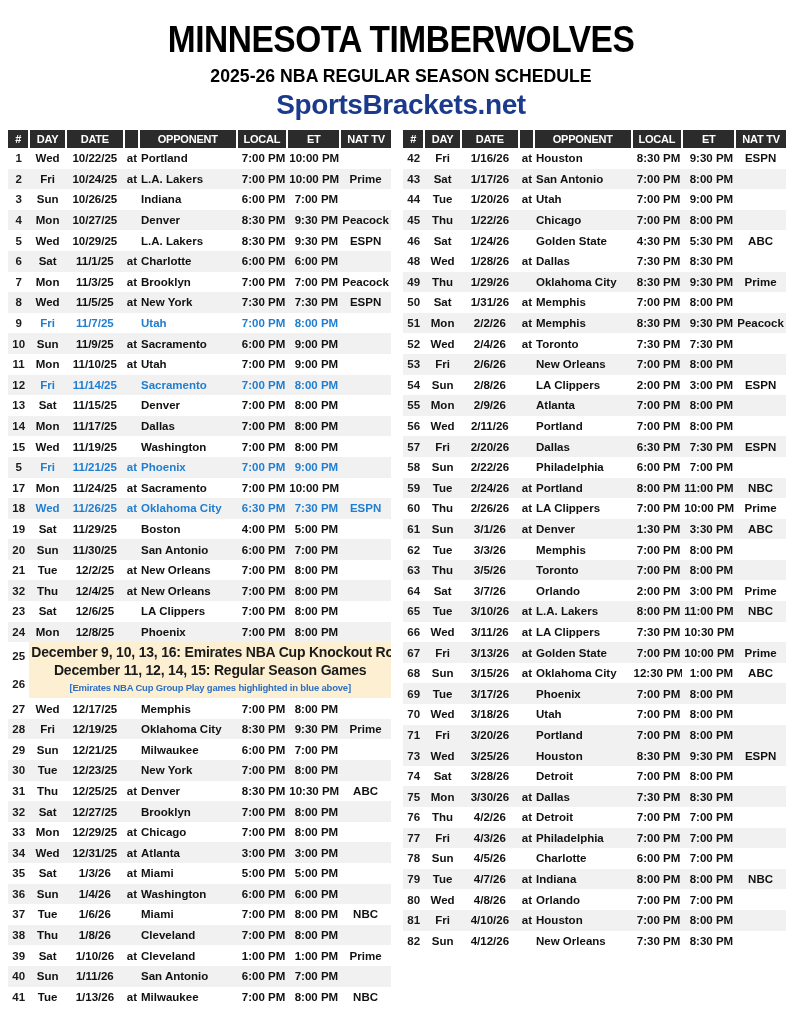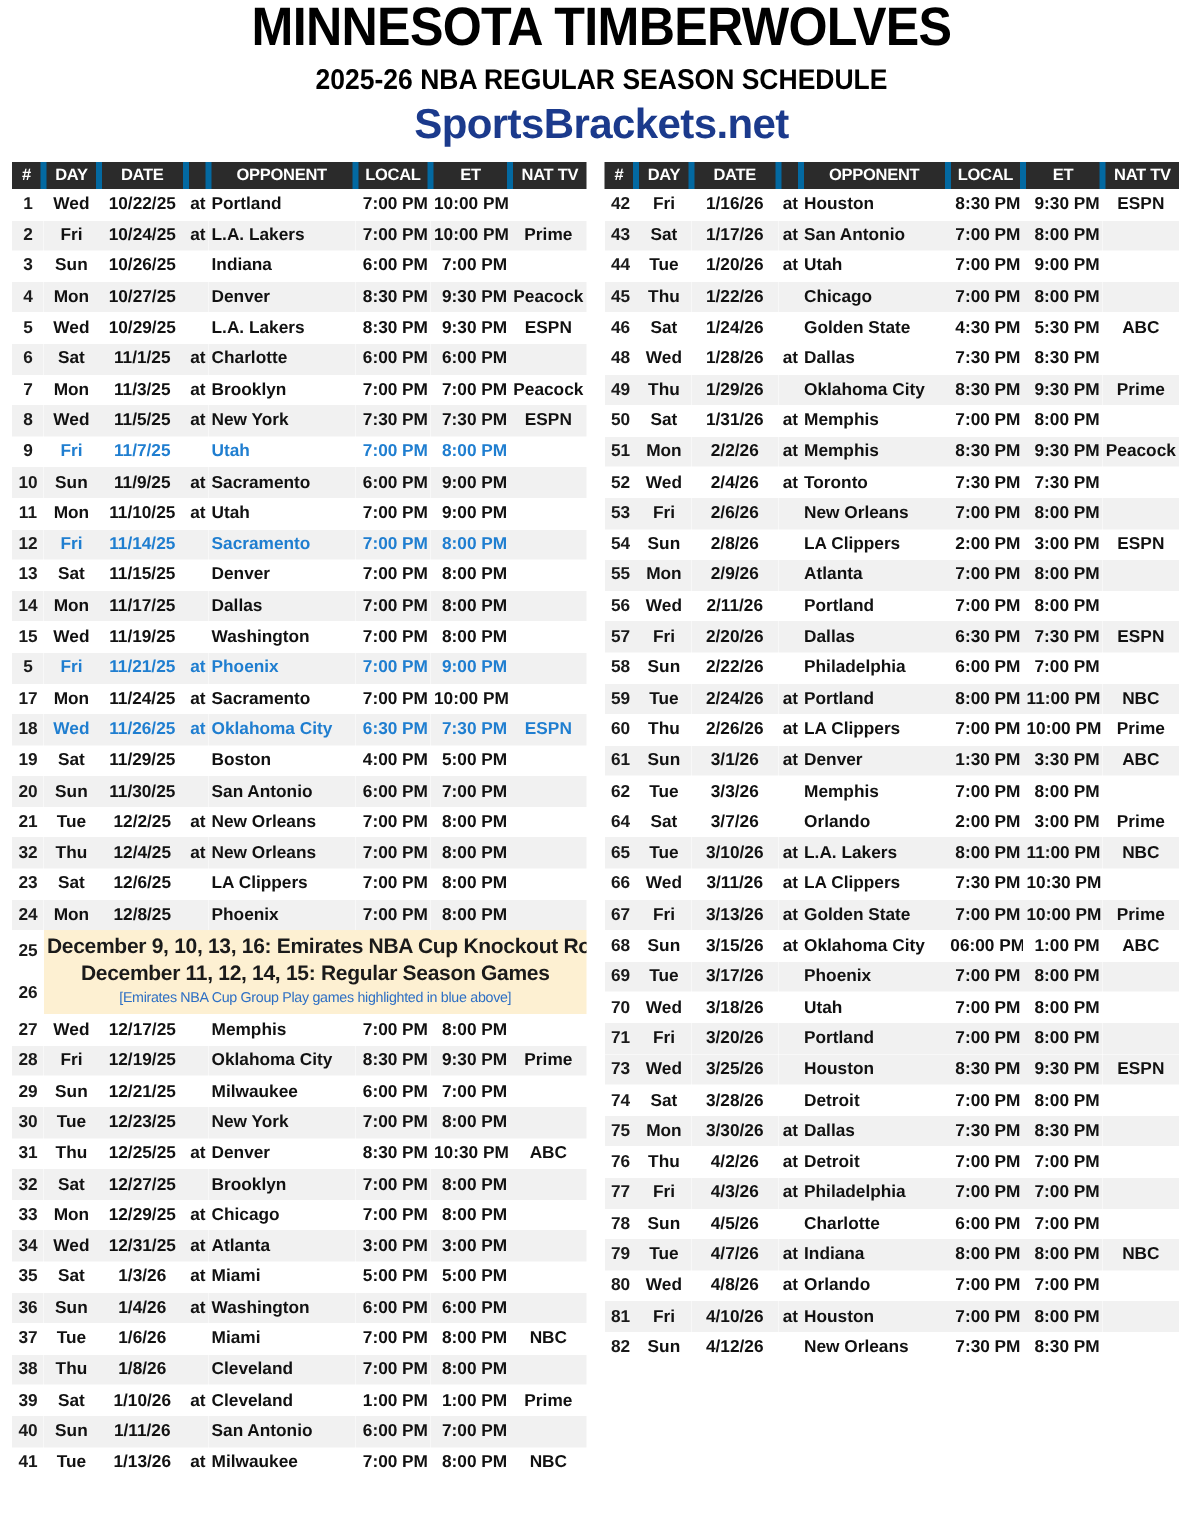--- a/index.html
+++ b/index.html
@@ -11,20 +11,21 @@
     width: 802px;
     height: 1011px;
     font-family: "Liberation Sans", sans-serif;
     color: #111111;
     overflow: hidden;
   }
 
   
   .page-header {
     text-align: center;
+    padding-top: 22px;
   }
   .team-title {
     font-size: 36px;
     font-weight: bold;
     letter-spacing: -0.5px;
     line-height: 1.0;
     color: #000000;
     transform: scaleX(0.93);
   }
   .season-subtitle {
@@ -61,21 +62,21 @@
     border-collapse: collapse;
     table-layout: fixed;
     font-size: 11.5px;
   }
   table.sched th {
     background: #2b2b2b;
     color: #ffffff;
     font-size: 11px;
     font-weight: bold;
     padding: 3px 2px 3px 2px;
-    border-left: 4px solid #0369a1;
+    border-left: 2px solid #0369a1;
     border-right: 2px solid #ffffff;
     border-bottom: 0;
     text-align: center;
     letter-spacing: -0.2px;
     white-space: nowrap;
   }
   table.sched th.th-num { border-left: 0; }
   table.sched th.th-nattv { border-right: 0; }
 
   table.sched td {
@@ -127,21 +128,21 @@
     line-height: 1.28;
   }
   .note-line1, .note-line2 {
     font-size: 14px;
     font-weight: bold;
     color: #1a1a1a;
     letter-spacing: -0.2px;
   }
   .note-line3 {
     font-size: 9.5px;
-    font-weight: normal;
+    font-weight: bold;
     color: #2d6fc4;
     letter-spacing: -0.2px;
   }
   td.note-num {
     background: #ffffff !important;
     text-align: center;
     color: #1a1a1a;
     font-weight: normal;
     vertical-align: middle;
     margin-left: 28px;
@@ -806,20 +807,30 @@
           <tr class="row-plain">
             <td class="cell-num">62</td>
             <td class="cell-day">Tue</td>
             <td class="cell-date">3/3/26</td>
             <td class="cell-at"></td>
             <td class="cell-opp">Memphis</td>
             <td class="cell-local">7:00 PM</td>
             <td class="cell-et">8:00 PM</td>
             <td class="cell-nattv"></td>
           </tr>
+          <tr class="row-alt">
+            <td class="cell-num">63</td>
+            <td class="cell-day">Thu</td>
+            <td class="cell-date">3/5/26</td>
+            <td class="cell-at"></td>
+            <td class="cell-opp">Toronto</td>
+            <td class="cell-local">7:00 PM</td>
+            <td class="cell-et">8:00 PM</td>
+            <td class="cell-nattv"></td>
+          </tr>
           <tr class="row-plain">
             <td class="cell-num">64</td>
             <td class="cell-day">Sat</td>
             <td class="cell-date">3/7/26</td>
             <td class="cell-at"></td>
             <td class="cell-opp">Orlando</td>
             <td class="cell-local">2:00 PM</td>
             <td class="cell-et">3:00 PM</td>
             <td class="cell-nattv">Prime</td>
           </tr>
@@ -852,21 +863,21 @@
             <td class="cell-local">7:00 PM</td>
             <td class="cell-et">10:00 PM</td>
             <td class="cell-nattv">Prime</td>
           </tr>
           <tr class="row-plain">
             <td class="cell-num">68</td>
             <td class="cell-day">Sun</td>
             <td class="cell-date">3/15/26</td>
             <td class="cell-at">at</td>
             <td class="cell-opp">Oklahoma City</td>
-            <td class="cell-local">06:00 PM</td>
+            <td class="cell-local">12:30 PM</td>
             <td class="cell-et">1:00 PM</td>
             <td class="cell-nattv">ABC</td>
           </tr>
           <tr class="row-alt">
             <td class="cell-num">69</td>
             <td class="cell-day">Tue</td>
             <td class="cell-date">3/17/26</td>
             <td class="cell-at"></td>
             <td class="cell-opp">Phoenix</td>
             <td class="cell-local">7:00 PM</td>

